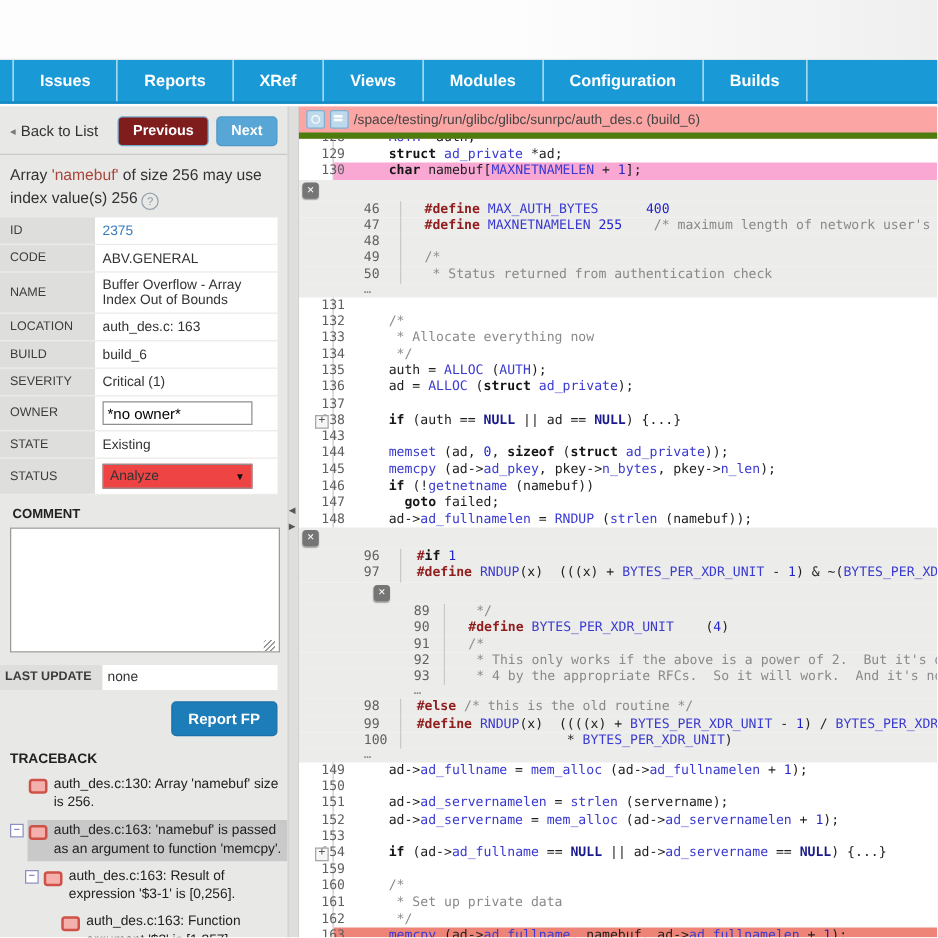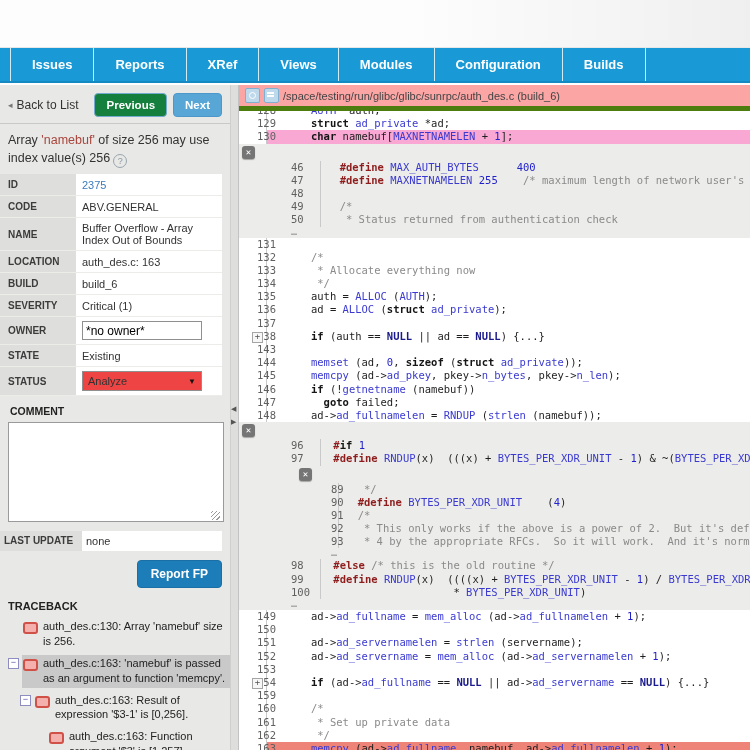--- a/index.html
+++ b/index.html
@@ -18,31 +18,31 @@
   .sidebar{width:230px;background:#e8e8e6;box-sizing:border-box;font-size:11px;overflow:hidden}
   .splitter{width:7px;background:#dededc;border-left:1px solid #cfcfcd;position:relative;cursor:col-resize}
   .splitter .arr{position:absolute;left:0;font-size:7px;color:#555;line-height:7px}
   .codepanel{flex:1;background:#fff;border-left:1px solid #c2c2c2;overflow:hidden;display:flex;flex-direction:column;min-width:0}
   
   .sb-head{display:flex;align-items:center;padding:8px 8px 6px 8px;gap:6px}
   .backlink{color:#333;font-size:12px;display:flex;align-items:center;gap:4px;cursor:pointer;flex:1}
   .backlink .tri{color:#777;font-size:9px}
   .btn{border-radius:4px;color:#fff;font-weight:bold;font-size:11.5px;padding:5px 11px;
        border:1px solid transparent;cursor:pointer;font-family:"Liberation Sans",sans-serif}
-  .btn-prev{background:#15803d;border-color:#74aacd}
+  .btn-prev{background:#7f1d1d;border-color:#74aacd}
   .btn-next{background:#58a6d6;border-color:#4d98c9}
   
   .desc{border-top:1px solid #c9c9c7;padding:7px 8px 6px 8px;font-size:12.5px;line-height:1.45;color:#333}
   .desc .var{color:#a8453c}
   .qicon{display:inline-block;width:12px;height:12px;border:1px solid #98a5ae;border-radius:50%;
          color:#8a97a0;font-size:9px;line-height:12px;text-align:center;vertical-align:-2px;margin-left:3px}
   
   .fields{display:table;width:222px;margin-left:0;border-collapse:collapse}
   .frow{display:table-row}
-  .fl{display:table-cell;background:#dededc;color:#3c3c3c;font-weight:bold;font-size:10px;
+  .fl{display:table-cell;background:#dededc;color:#3c3c3c;font-weight:normal;font-size:10px;
       width:76px;padding:5px 4px 5px 8px;border-bottom:1px solid #ecece9;vertical-align:middle;box-sizing:border-box}
   .fv{display:table-cell;background:#fff;font-size:11px;color:#333;padding:4px 6px;
       border-bottom:1px solid #ecece9;vertical-align:middle}
   .fv a{color:#3a7bbd;text-decoration:none}
   .fv input{width:112px;height:17px;border:1px solid #8f8f8f;font-size:12px;padding:0 3px;
       font-family:"Liberation Sans",sans-serif}
   .selbox{width:108px;height:18px;border:1px solid #8f8f8f;background:#ef4444;display:flex;
       align-items:center;justify-content:space-between;padding:0 5px;font-size:11px;cursor:pointer}
   .selbox .car{font-size:8px;color:#111}
   
@@ -77,21 +77,21 @@
   .ci.c1::after{content:"";position:absolute;left:3px;top:3px;width:5px;height:5px;border:1.5px solid #fff;border-radius:50%}
   .ci.c2::after{content:"";position:absolute;left:2px;top:3px;width:7px;height:1.5px;background:#fff;box-shadow:0 3px 0 #fff}
   .codebody{flex:1;overflow:hidden;font-family:"DejaVu Sans Mono",monospace;font-size:10.5px;
       line-height:13.2px;color:#1e1e1e}
   .rows{margin-top:-7px}
   .row{display:flex;height:13.2px;white-space:pre}
   .row.panel{background:#ececea}
   .gut{flex:none;color:#606060;box-sizing:border-box;border-right:1px solid #c9c9c9;position:relative}
   .d0 .gut{width:28px;padding-left:18px}
   .d1 .gut{width:82px;padding-left:52px}
-  .d2 .gut{width:100px;padding-left:92px}
+  .d2 .gut{width:117px;padding-left:92px}
   .fold{position:absolute;right:3px;top:2px;width:9px;height:9px;border:1px solid #a5a5a5;background:#f7f7f7;
       color:#555;font-size:9px;line-height:7px;text-align:center;cursor:pointer}
   .ctext{flex:1;padding-left:6px;min-width:0}
   .hl-pink{background:#f9a8d4}
   .hl-red{background:#ee8478}
   .row.close-row{height:17px;align-items:center}
   .xbtn{width:13px;height:13px;border-radius:3px;background:#757575;color:#fff;font-size:9px;
       line-height:13px;text-align:center;font-weight:bold;cursor:pointer;box-shadow:0 1px 1px rgba(0,0,0,.3)}
   .close-row.d1 .xbtn{margin-left:3px}
   .close-row.d2 .xbtn{margin-left:60px}

